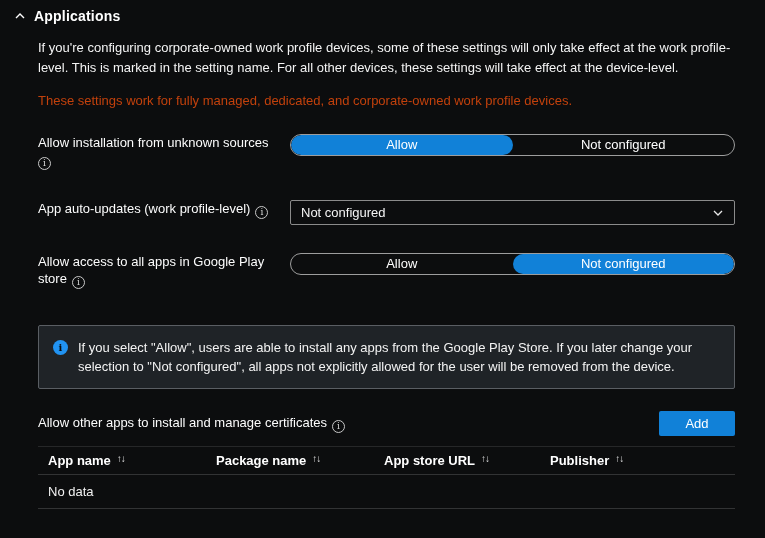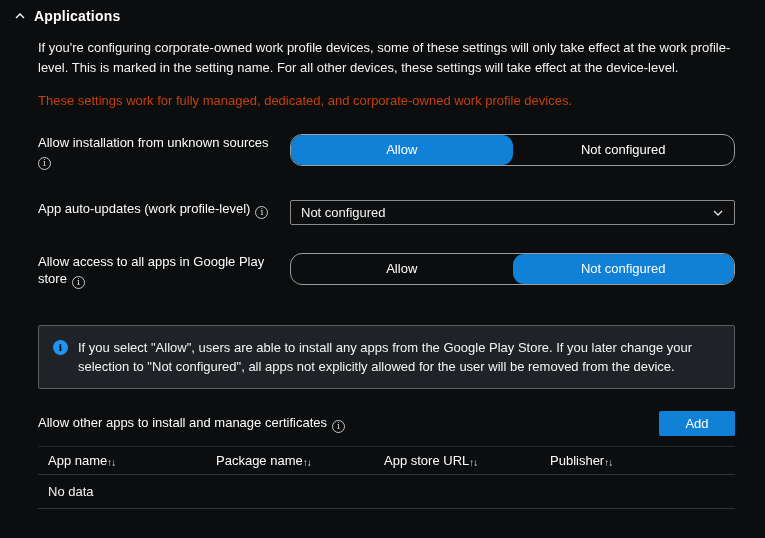--- a/index.html
+++ b/index.html
@@ -32,21 +32,21 @@
   .info-icon {
     display: inline-flex; align-items: center; justify-content: center;
     width: 13px; height: 13px; border: 1px solid #c8c8c8; border-radius: 50%;
     font-size: 9px; line-height: 1; color: #dadada; font-family: "DejaVu Serif", serif;
     vertical-align: -2px; margin-left: 5px; cursor: default;
   }
   .info-icon.block { display: inline-flex; margin-left: 0; margin-top: 6px; }
 
   
   .toggle-group {
-    display: flex; height: 32px; width: 100%;
+    display: flex; height: 22px; width: 100%;
     border: 1px solid #9d9d9d; border-radius: 12px;
     background: #0c0d0e; overflow: hidden;
   }
   .toggle {
     flex: 1 1 50%; border: none; background: transparent; color: #ffffff;
     font-family: inherit; font-size: 13px; border-radius: 11px; cursor: pointer;
     line-height: 20px; padding: 0;
   }
   .toggle.selected { background: #1181d8; color: #ffffff; }
 
@@ -81,22 +81,22 @@
     font-family: inherit; font-size: 13px; cursor: pointer; text-align: center;
   }
 
   
   .table { margin-top: 10px; }
   .t-head, .t-row {
     display: grid; grid-template-columns: 168px 168px 166px 1fr;
   }
   .t-head { border-top: 1px solid #262728; border-bottom: 1px solid #323334; }
   .t-head .t-cell {
-    padding: 6px 8px 6px 10px; font-weight: 400; color: #ffffff; cursor: pointer;
-    display: flex; align-items: flex-end; 
+    padding: 6px 8px 6px 10px; font-weight: 700; color: #ffffff; cursor: pointer;
+    display: flex; align-items: flex-start; gap: 6px;
   }
   .sort-icon { font-size: 10px; color: #e0e0e0; letter-spacing: -1px; }
   .t-row { border-bottom: 1px solid #323334; }
   .t-row .t-cell { padding: 9px 8px 9px 10px; color: #f2f2f2; }
 </style>
 </head>
 <body>
 
 <div class="page">
 

